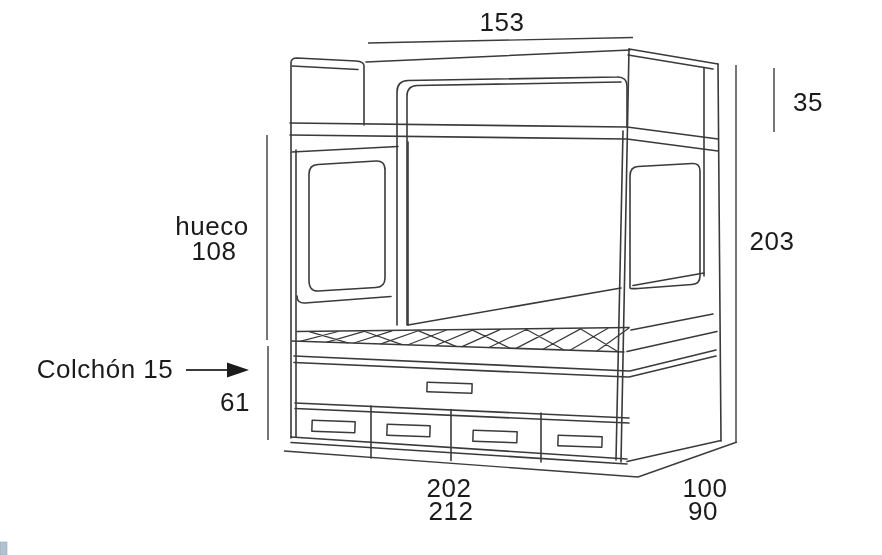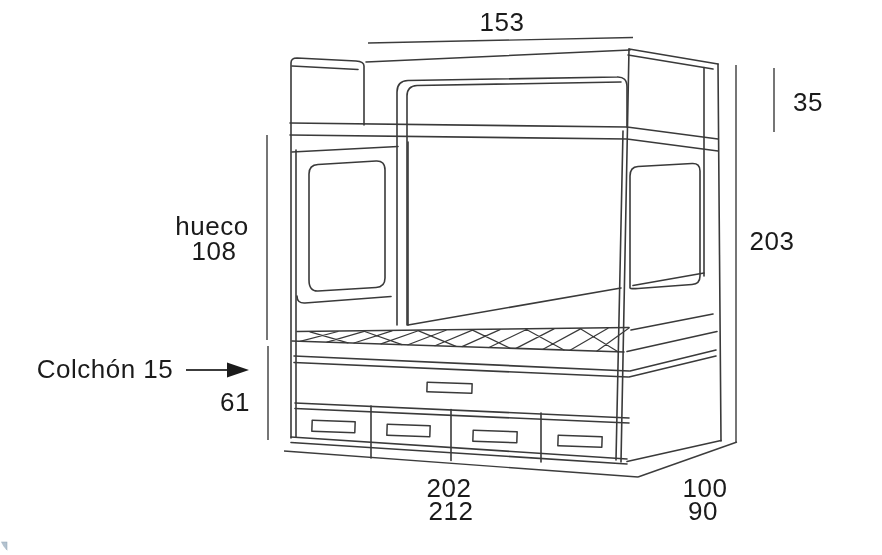--- a/index.html
+++ b/index.html
@@ -7,21 +7,20 @@
     padding: 0;
     background: #ffffff;
   }
   #stage {
     position: relative;
     width: 882px;
     height: 555px;
     background: #ffffff;
     overflow: hidden;
     font-family: "Liberation Sans", sans-serif;
-    border-radius: 20px;
   }
   svg { display: block; }
   .draw {
     fill: none;
     stroke: #3a3a3a;
     stroke-width: 1.6;
     stroke-linecap: round;
     stroke-linejoin: round;
   }
   .thin {

